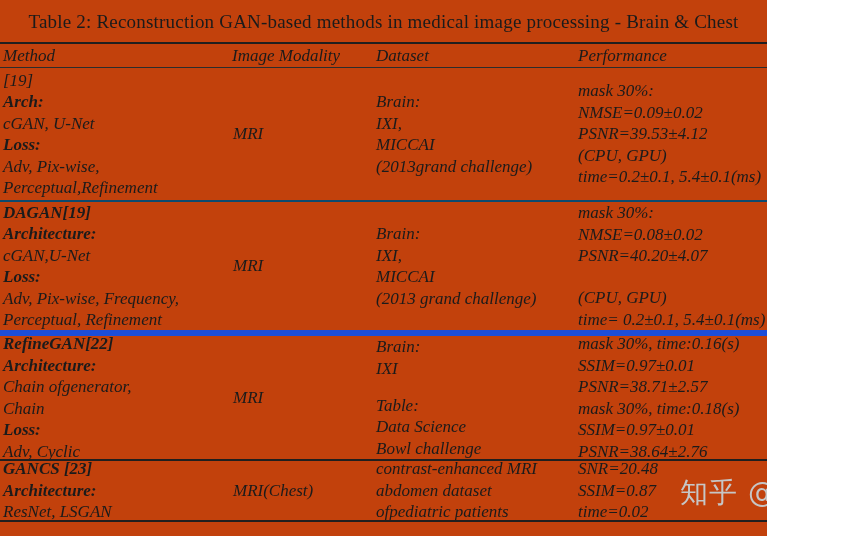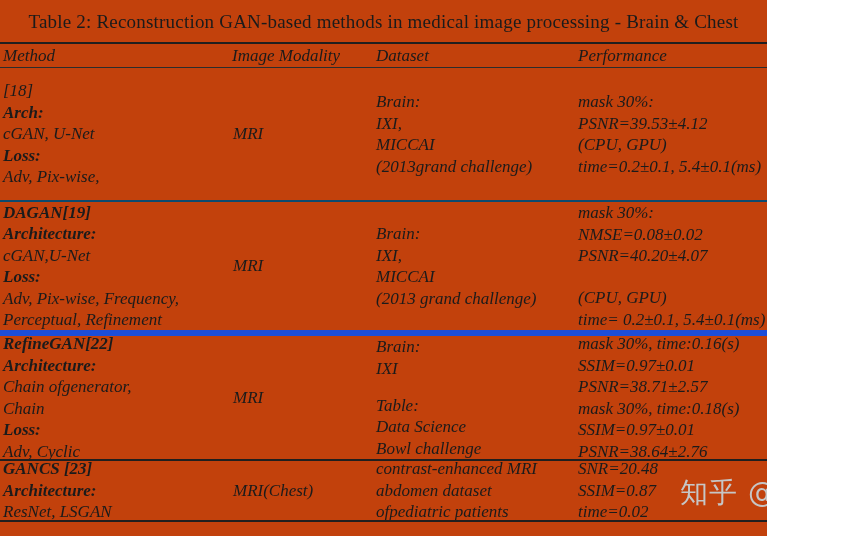--- a/index.html
+++ b/index.html
@@ -83,37 +83,39 @@
 
     <div class="row r-head">
       <div class="hcell">Method</div>
       <div class="hcell">Image Modality</div>
       <div class="hcell">Dataset</div>
       <div class="hcell">Performance</div>
     </div>
 
     <div class="row r0">
       <div class="cell">
-        <div class="ln">[18]</div>
+        <div class="ln">[19]</div>
         <div class="ln b">Arch:</div>
         <div class="ln">cGAN, U-Net</div>
         <div class="ln b">Loss:</div>
         <div class="ln">Adv, Pix-wise,</div>
+        <div class="ln">Perceptual,Refinement</div>
       </div>
       <div class="cell modality">
         <div class="ln">MRI</div>
       </div>
       <div class="cell">
         <div class="ln">Brain:</div>
         <div class="ln">IXI,</div>
         <div class="ln">MICCAI</div>
         <div class="ln">(2013grand challenge)</div>
       </div>
       <div class="cell">
         <div class="ln">mask 30%:</div>
+        <div class="ln">NMSE=0.09±0.02</div>
         <div class="ln">PSNR=39.53±4.12</div>
         <div class="ln">(CPU, GPU)</div>
         <div class="ln">time=0.2±0.1, 5.4±0.1(ms)</div>
       </div>
     </div>
 
     <div class="row r1">
       <div class="cell">
         <div class="ln b">DAGAN[19]</div>
         <div class="ln b">Architecture:</div>

